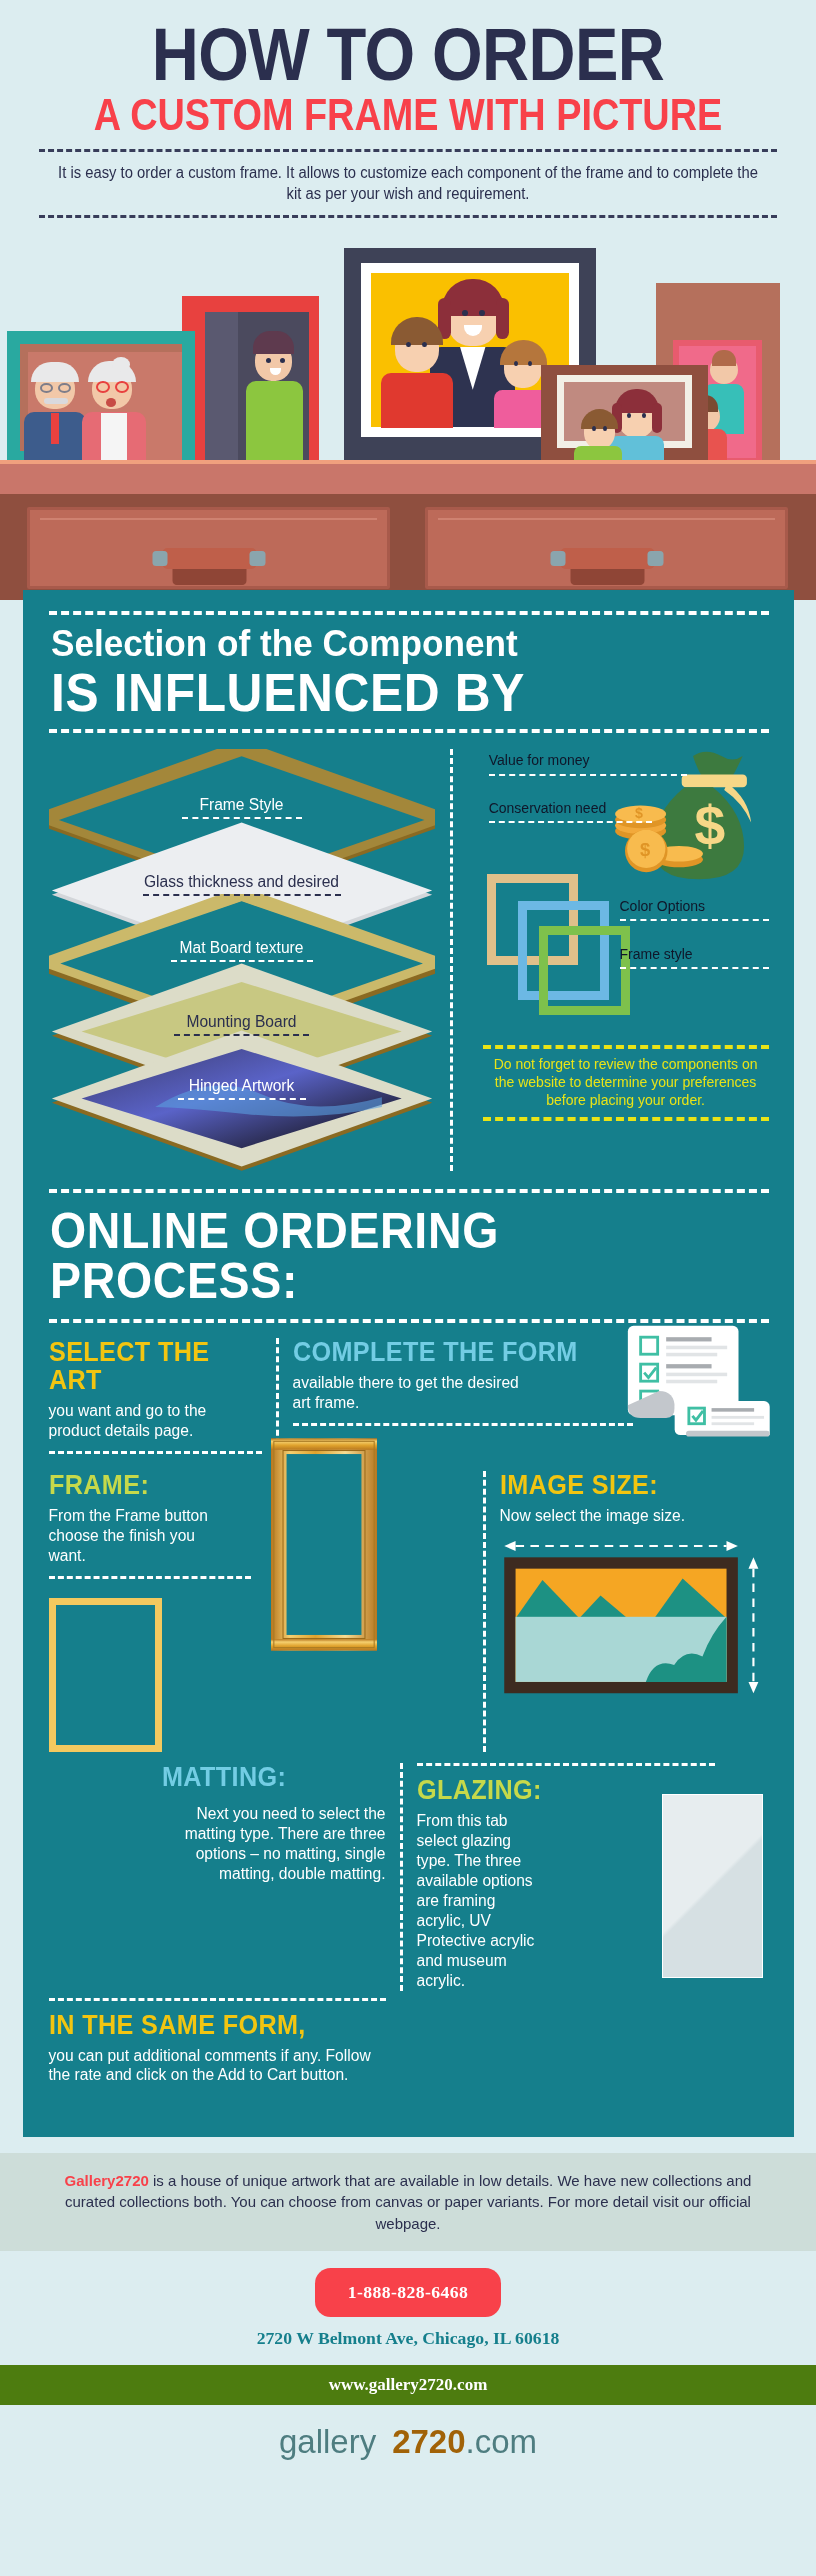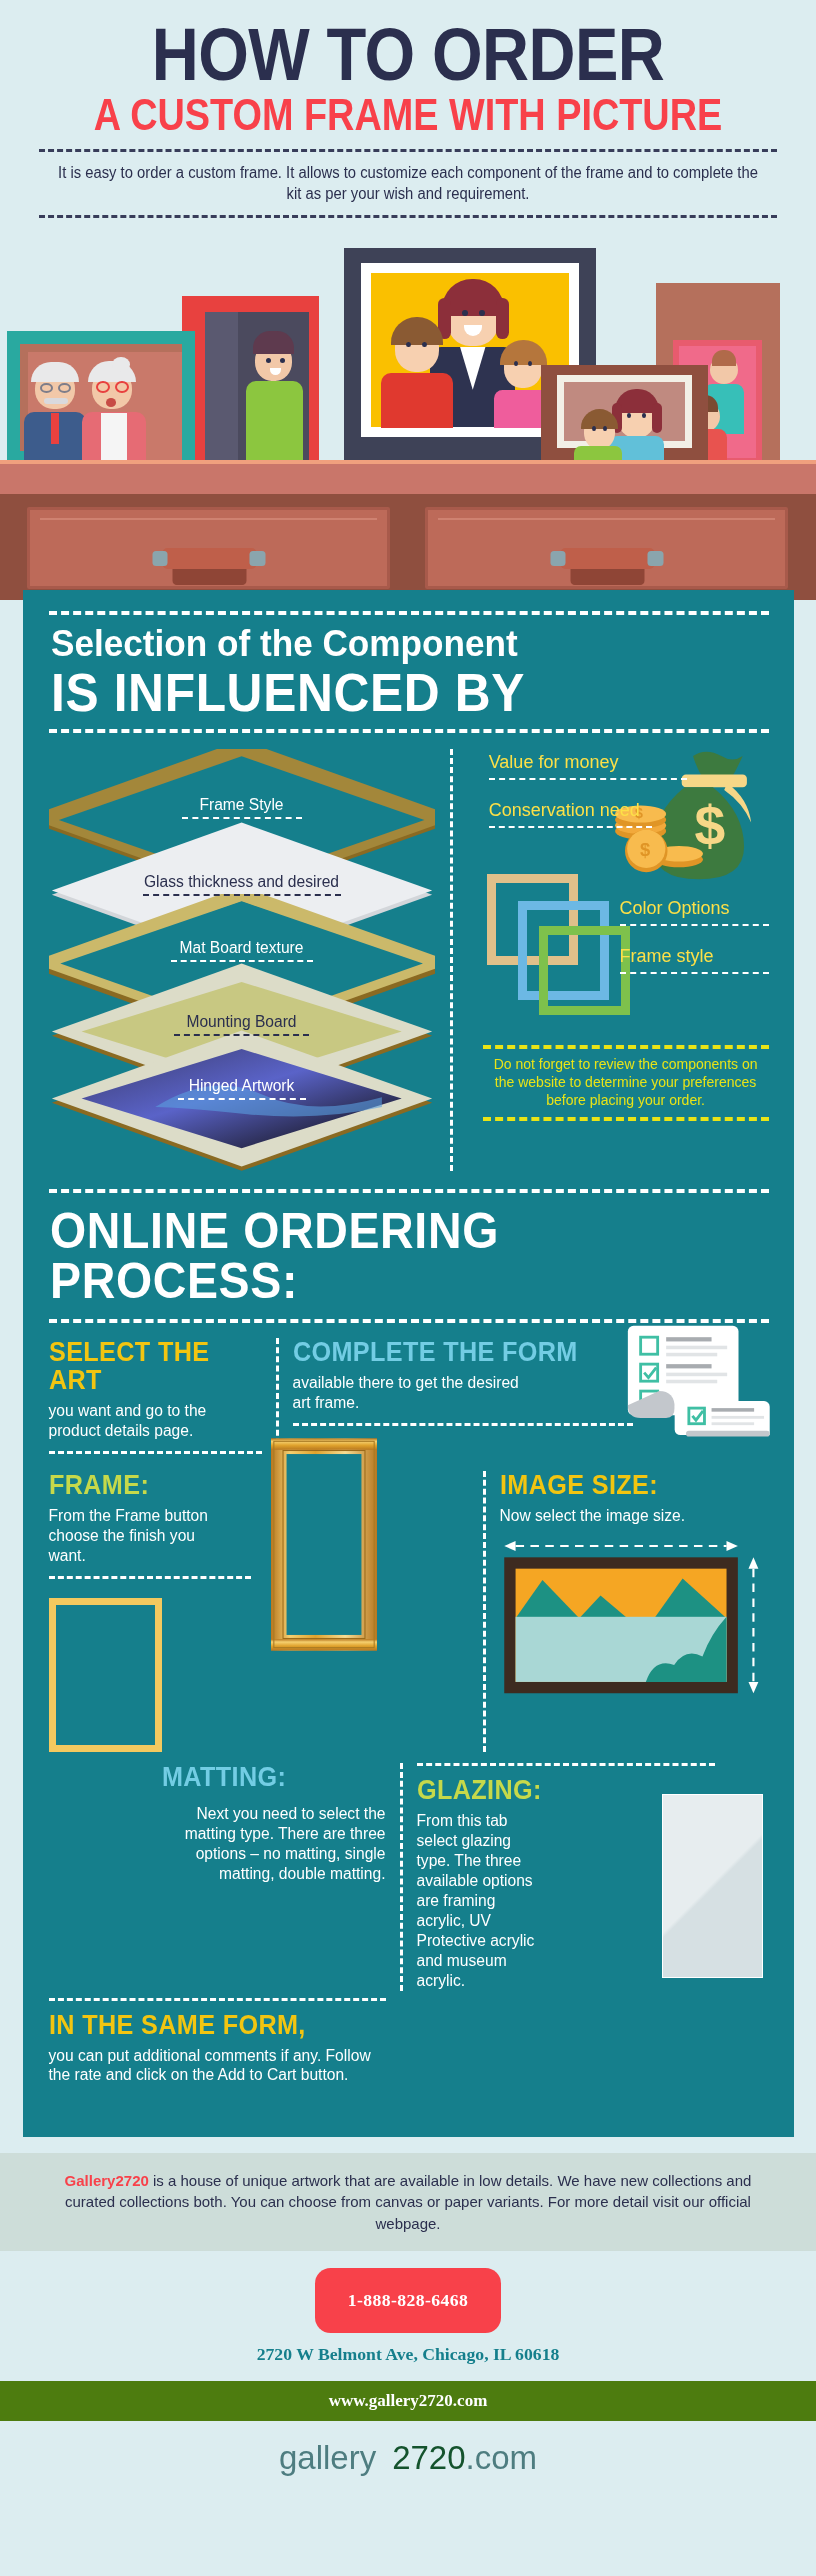--- a/index.html
+++ b/index.html
@@ -94,21 +94,21 @@
   
   .dia { position:absolute; left:0; width:386px; height:142px; }
   .dia-lbl {
     position:absolute; left:0; right:0; text-align:center;
     font-family:"Liberation Sans","DejaVu Sans",sans-serif;
     font-size:15.6px; z-index:9;
   }
   .dia-lbl .ln { display:block; width:120px; height:0; border-top:2.8px dashed currentColor; margin:3.5px auto 0 auto; }
 
   
-  .ritem { color:#fde047; font-size:18px; font-family:"Liberation Sans","DejaVu Sans",sans-serif; line-height:1.1; }
+  .ritem { color:#0f172a; font-size:14px; font-family:"Liberation Sans","DejaVu Sans",sans-serif; line-height:1.1; }
   .ritem .und { display:block; height:0; border-top:2.8px dashed #fff; margin-top:5px; }
 
   .note { color:#e9e417; font-size:14px; line-height:1.28; text-align:center;
     font-family:"Liberation Sans Narrow","Liberation Sans",sans-serif; }
 
   .oop {
     font-family:"Liberation Sans Narrow","Liberation Sans",sans-serif;
     font-weight:700; font-size:50px; color:#fff; line-height:1.0;
     transform:scaleX(0.93); transform-origin:left; letter-spacing:0.7px;
     margin:12.8px 0 12.8px 1.4px;
@@ -122,28 +122,28 @@
   .step-p { color:#fff; font-size:15.6px; line-height:1.28; margin-top:7px;
     font-family:"Liberation Sans Narrow","Liberation Sans",sans-serif; }
 
   
   .about { background:#cdddd9; padding:17px 39px; text-align:center; margin-top:15.6px; }
   .about p { font-size:15px; line-height:1.42; color:#2b2f4e;
     font-family:"Liberation Sans Narrow","Liberation Sans",sans-serif; }
   .about .brand { color:#f8414a; font-weight:700; }
   .contact { background:#dcedf0; text-align:center; padding:17px 0 15.6px 0; }
   .phone { display:inline-block; background:#f8414a; color:#fff; border-radius:15.6px;
-    padding:22px 33px; font-size:17.7px; font-family:"Liberation Serif", serif; font-weight:700; letter-spacing:0.4px; }
+    padding:14px 33px; font-size:17.7px; font-family:"Liberation Serif", serif; font-weight:700; letter-spacing:0.4px; }
   .addr { margin-top:11.3px; color:#157f8c; font-size:17.7px; font-weight:700;
     font-family:"Liberation Serif", serif; }
   .webbar { background:#4d7c0f; text-align:center; padding:10px 0; }
   .webbar span { color:#fff; font-size:17px; font-family:"Liberation Serif", serif; font-weight:700; }
   .logo { text-align:center; padding:18.4px 0 21px 0; background:#dcedf0; }
   .logo span { font-size:33px; color:#4e7d80; font-family:"Liberation Sans","DejaVu Sans",sans-serif; }
-  .logo .b { font-weight:400; color:#14532d;margin-left:16px; }
+  .logo .b { font-weight:700; color:#a16207;margin-left:16px; }
 </style>
 </head>
 <body>
 
 <div class="page">
 
   <div class="header">
     <div class="h-title">HOW TO ORDER</div>
     <div class="h-sub">A CUSTOM FRAME WITH PICTURE</div>
     <div class="dashline"></div>

